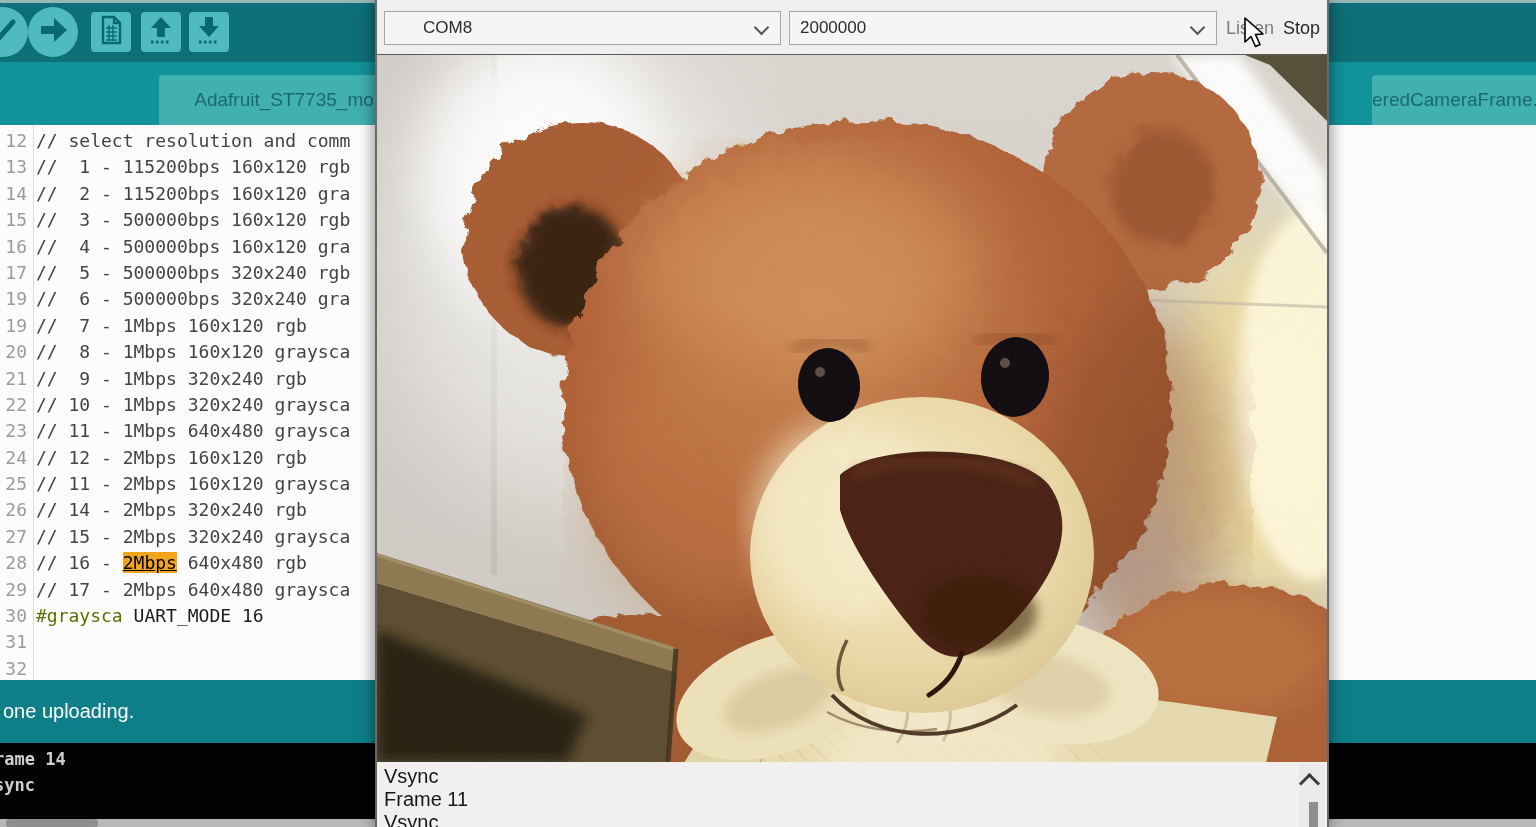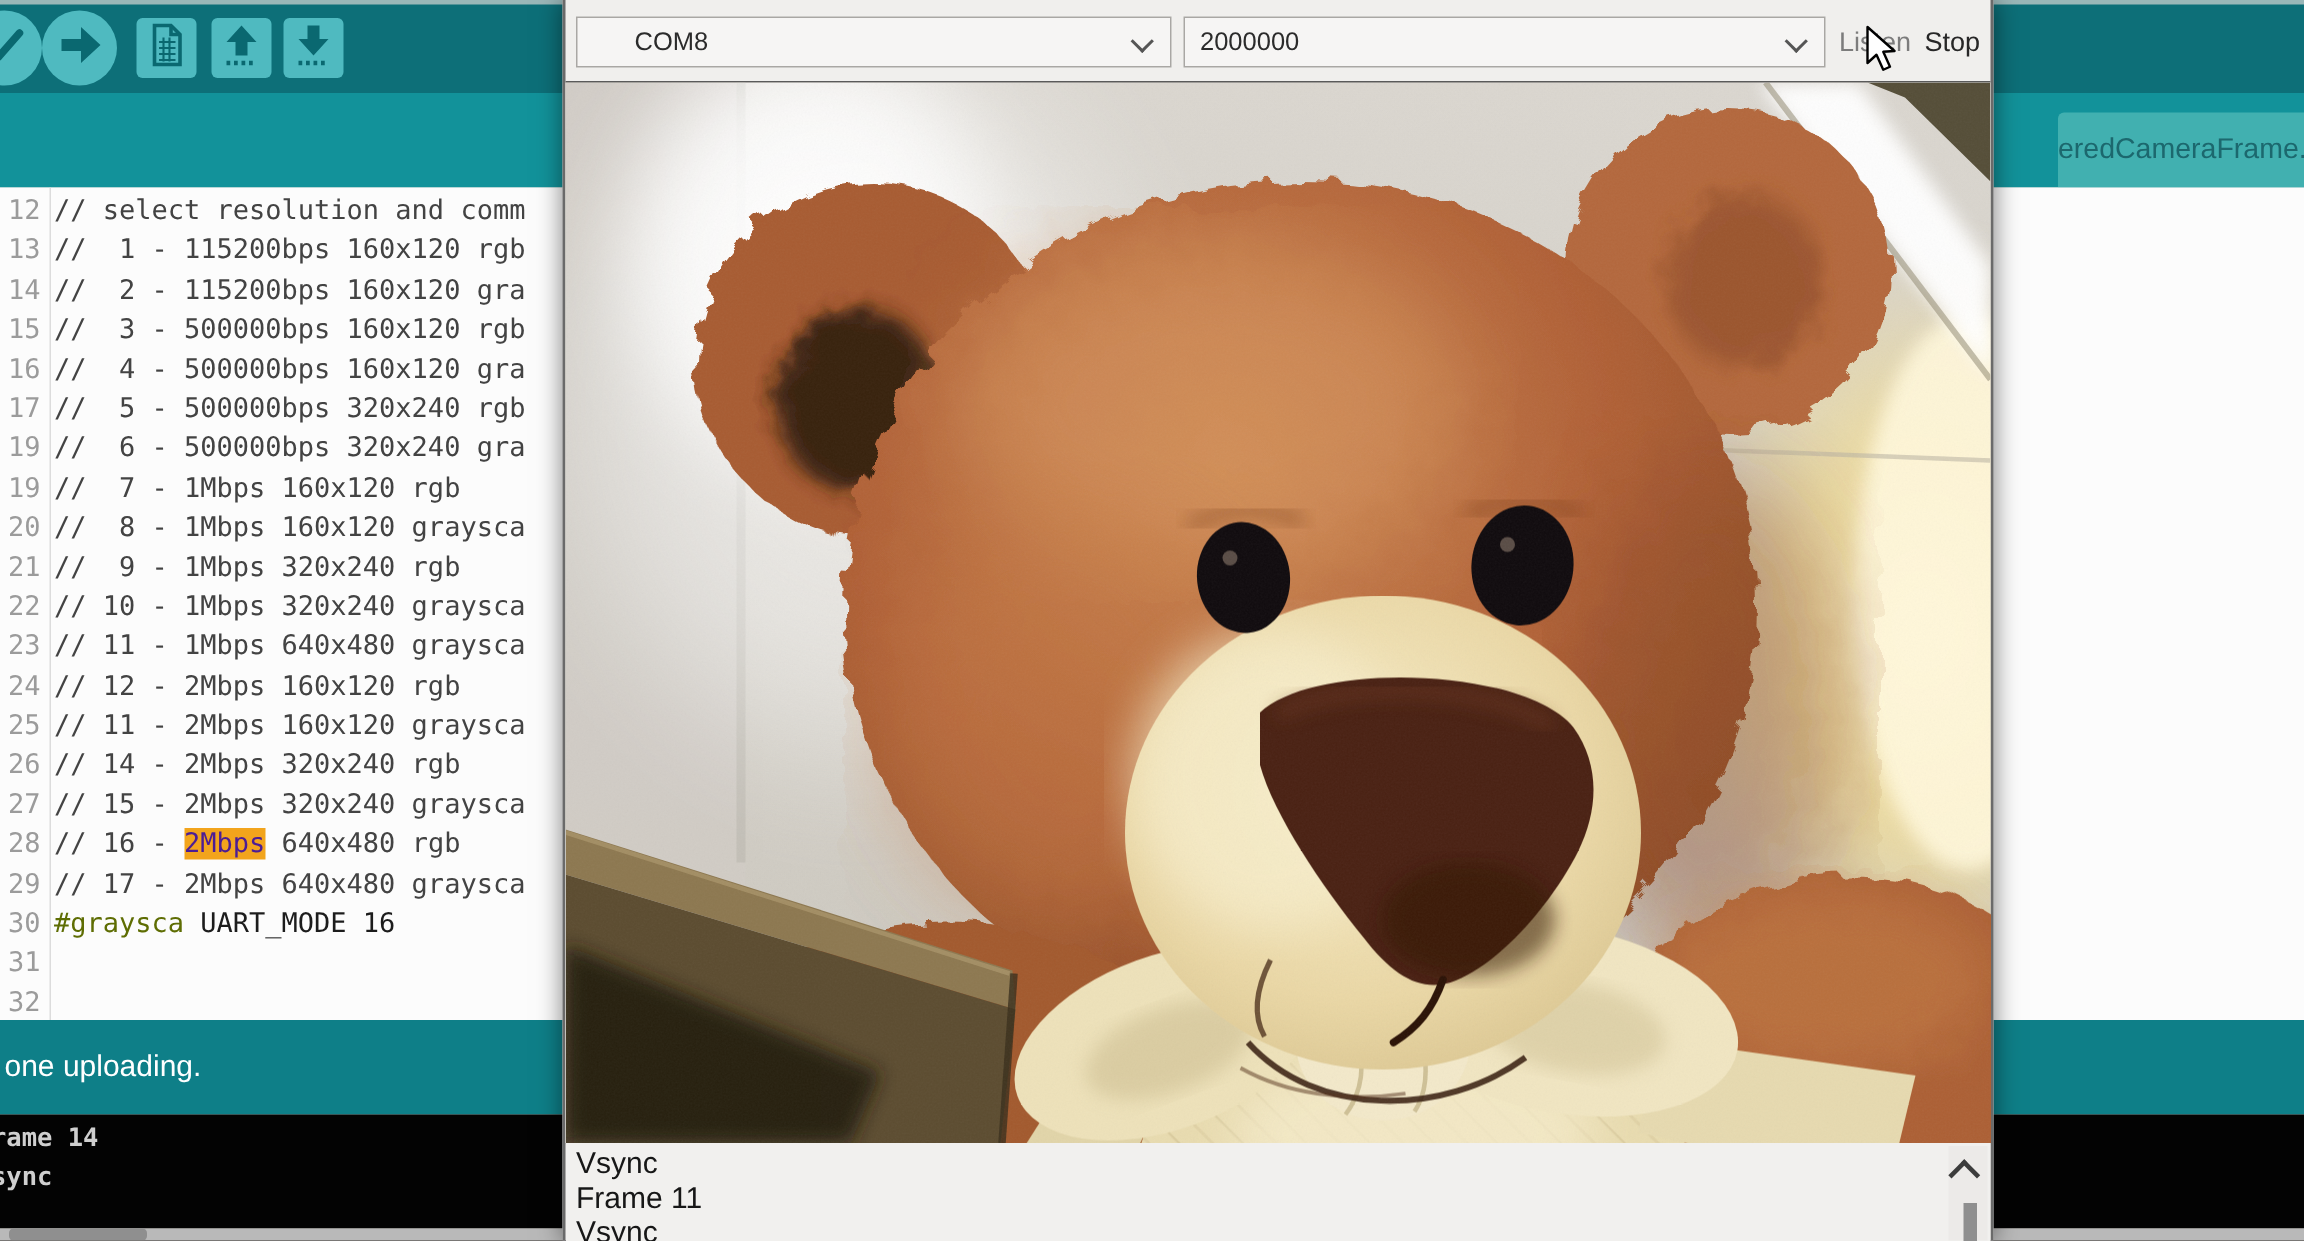--- a/index.html
+++ b/index.html
@@ -21,21 +21,21 @@
   .ide-editor{left:0;top:125px;width:1536px;height:555px;background:var(--editor-bg,#fcfcfc);overflow:hidden;}
   .gutter-line{position:absolute;left:33px;top:0;width:1px;height:555px;background:#dcdcdc;}
   .code{position:absolute;left:0;top:3px;width:1536px;
         font-family:"DejaVu Sans Mono","Liberation Mono",monospace;font-size:18px;}
   .cl{height:26.4px;line-height:26.4px;white-space:pre;}
   .ln{display:inline-block;width:27px;text-align:right;color:#9b9b9b;}
   .ct{margin-left:9px;white-space:pre;}
   .tok-c{color:var(--comment,#434343);}
   .tok-k{color:var(--keyword,#5e6d03);}
   .tok-t{color:#1c1c1c;}
-  .tok-h{background:var(--highlight-bg,#f2a41c);color:#4c1d95;}
+  .tok-h{background:var(--highlight-bg,#f2a41c);color:#000000;text-decoration:underline;}
   .ide-status{left:0;top:680px;width:1536px;height:63px;background:var(--status-bar,#0e7f88);
               color:var(--status-text,#fff);font-size:20px;display:flex;align-items:center;padding-left:3px;box-sizing:border-box;}
   .ide-console{left:0;top:743px;width:1536px;height:76px;background:var(--console-bg,#030303);
                color:var(--console-text,#cfcfcf);font-family:"DejaVu Sans Mono","Liberation Mono",monospace;
                font-size:17px;font-weight:bold;line-height:26px;padding:3px 0 0 0;box-sizing:border-box;overflow:hidden;}
   .ide-console div{margin-left:-6px;}
   .ide-bottomstrip{left:0;top:819px;width:1536px;height:8px;background:#b9b9b9;}
   .scroll-handle{left:6px;top:819px;width:92px;height:8px;background:#8f8f8f;border-radius:3px;}
 
   
@@ -107,20 +107,23 @@
       <span>
         <svg width="40" height="40">
           <path d="M20,27 l-10,-11 h6 v-9 h8 v9 h6 z" fill="#0a6870"></path>
           <line x1="10" y1="32" x2="30" y2="32" stroke="#0a6870" stroke-width="3" stroke-dasharray="2.5,2.5"></line>
         </svg>
       </span>
     </div>
   </div>
 
   <div class="abs ide-tabbar">
+    <div class="tab" style="left:159px;width:250px;">
+      <span>Adafruit_ST7735_mo</span>
+    </div>
     <div class="tab" style="left:1330px;width:188px;justify-content:flex-start;margin-left:42px;">
       <span>eredCameraFrame.cp</span>
     </div>
   </div>
 
   <div class="abs ide-editor">
     <div class="gutter-line"></div>
     <div class="code">
         <div class="cl"><span class="ln">12</span><span class="ct"><span class="tok-c">// select resolution and comm</span></span></div>
         <div class="cl"><span class="ln">13</span><span class="ct"><span class="tok-c">//  1 - 115200bps 160x120 rgb</span></span></div>

